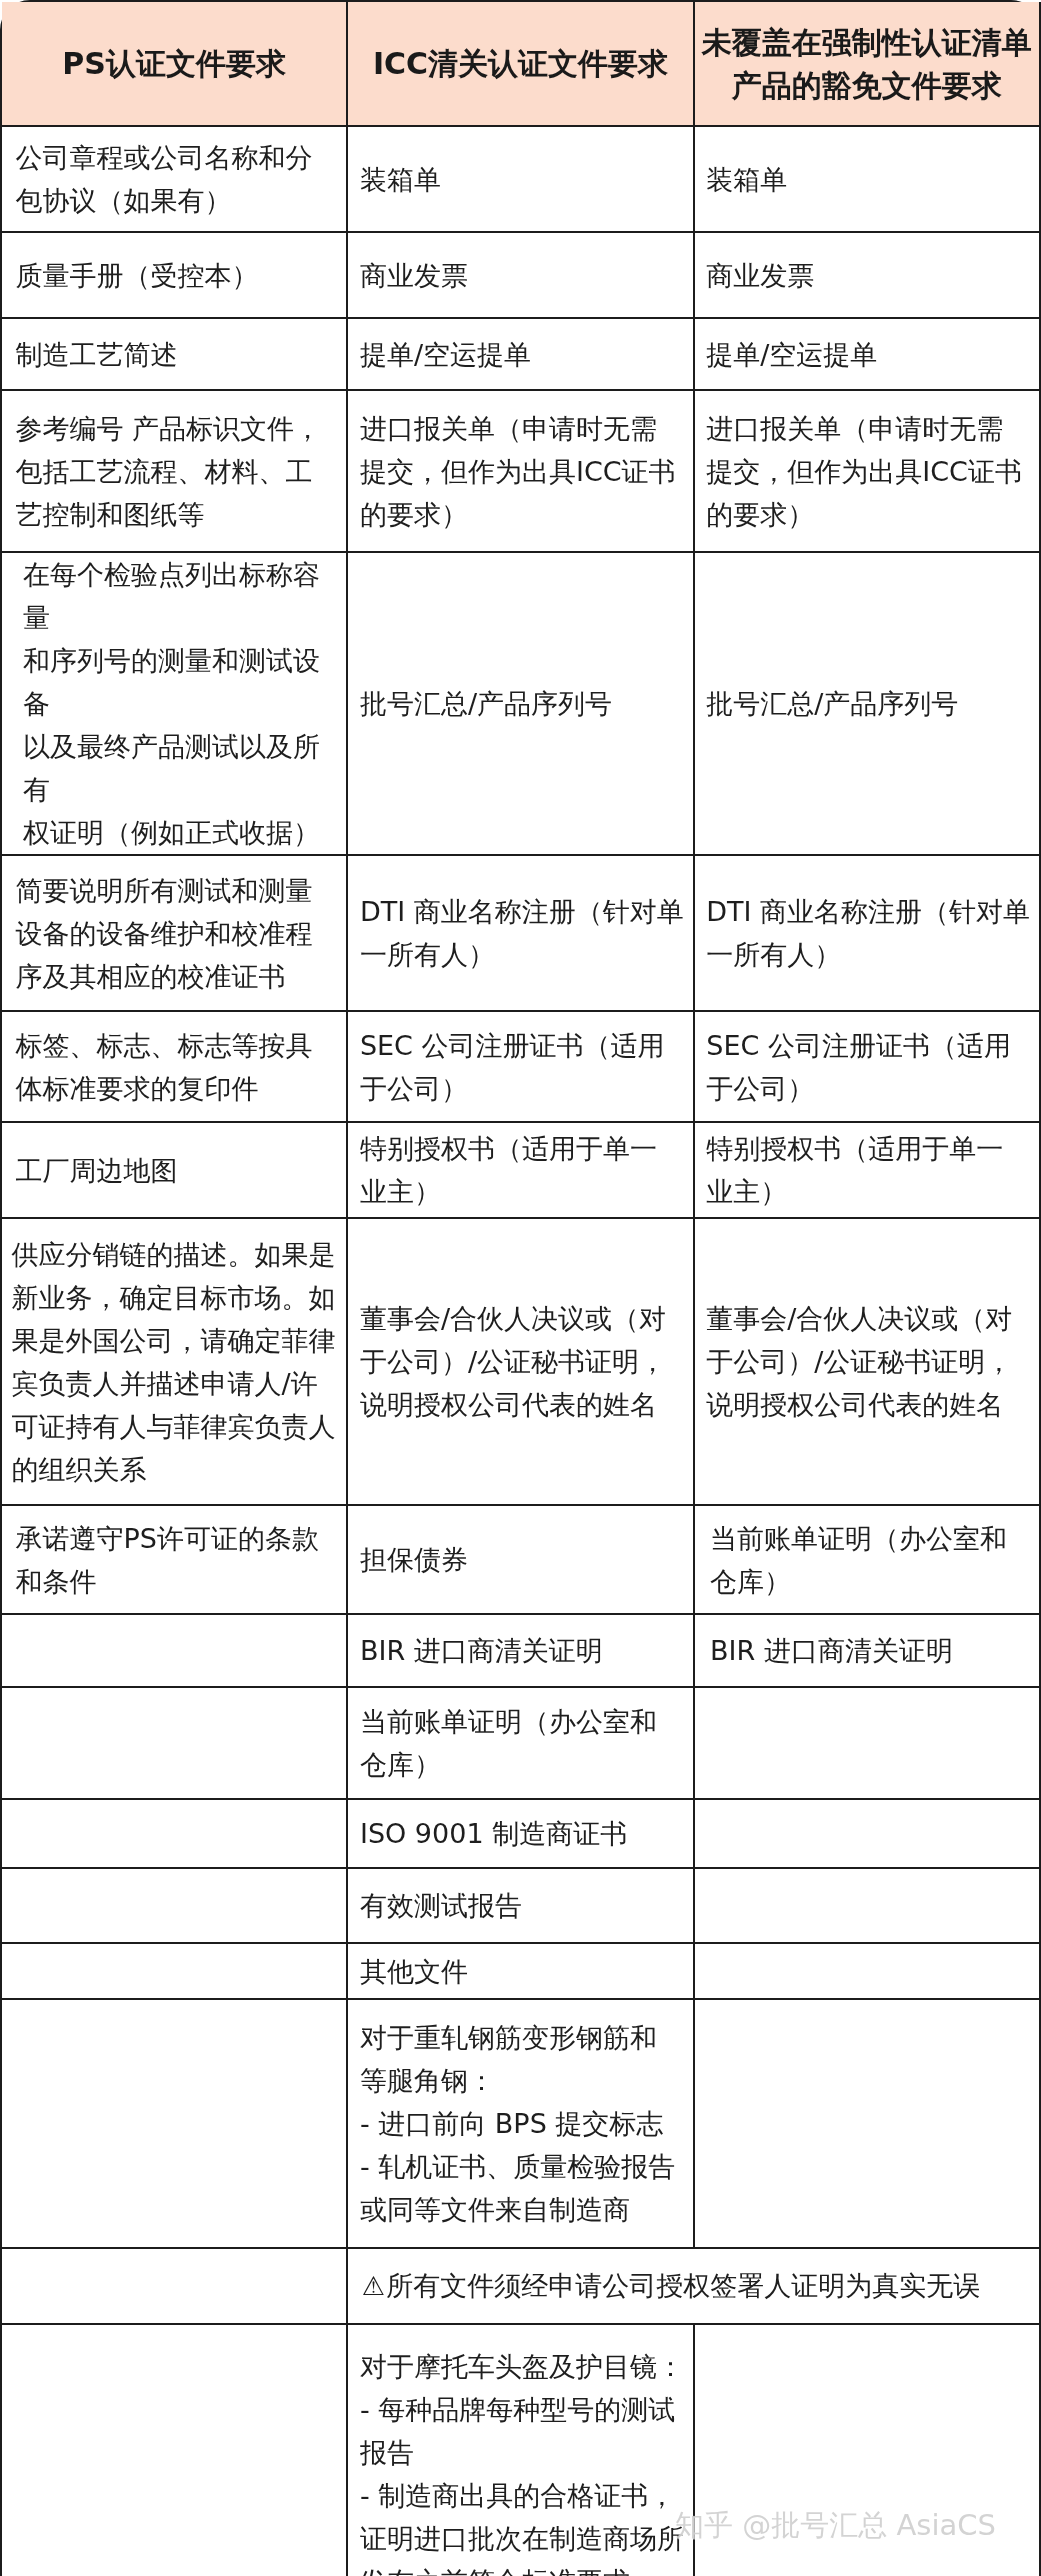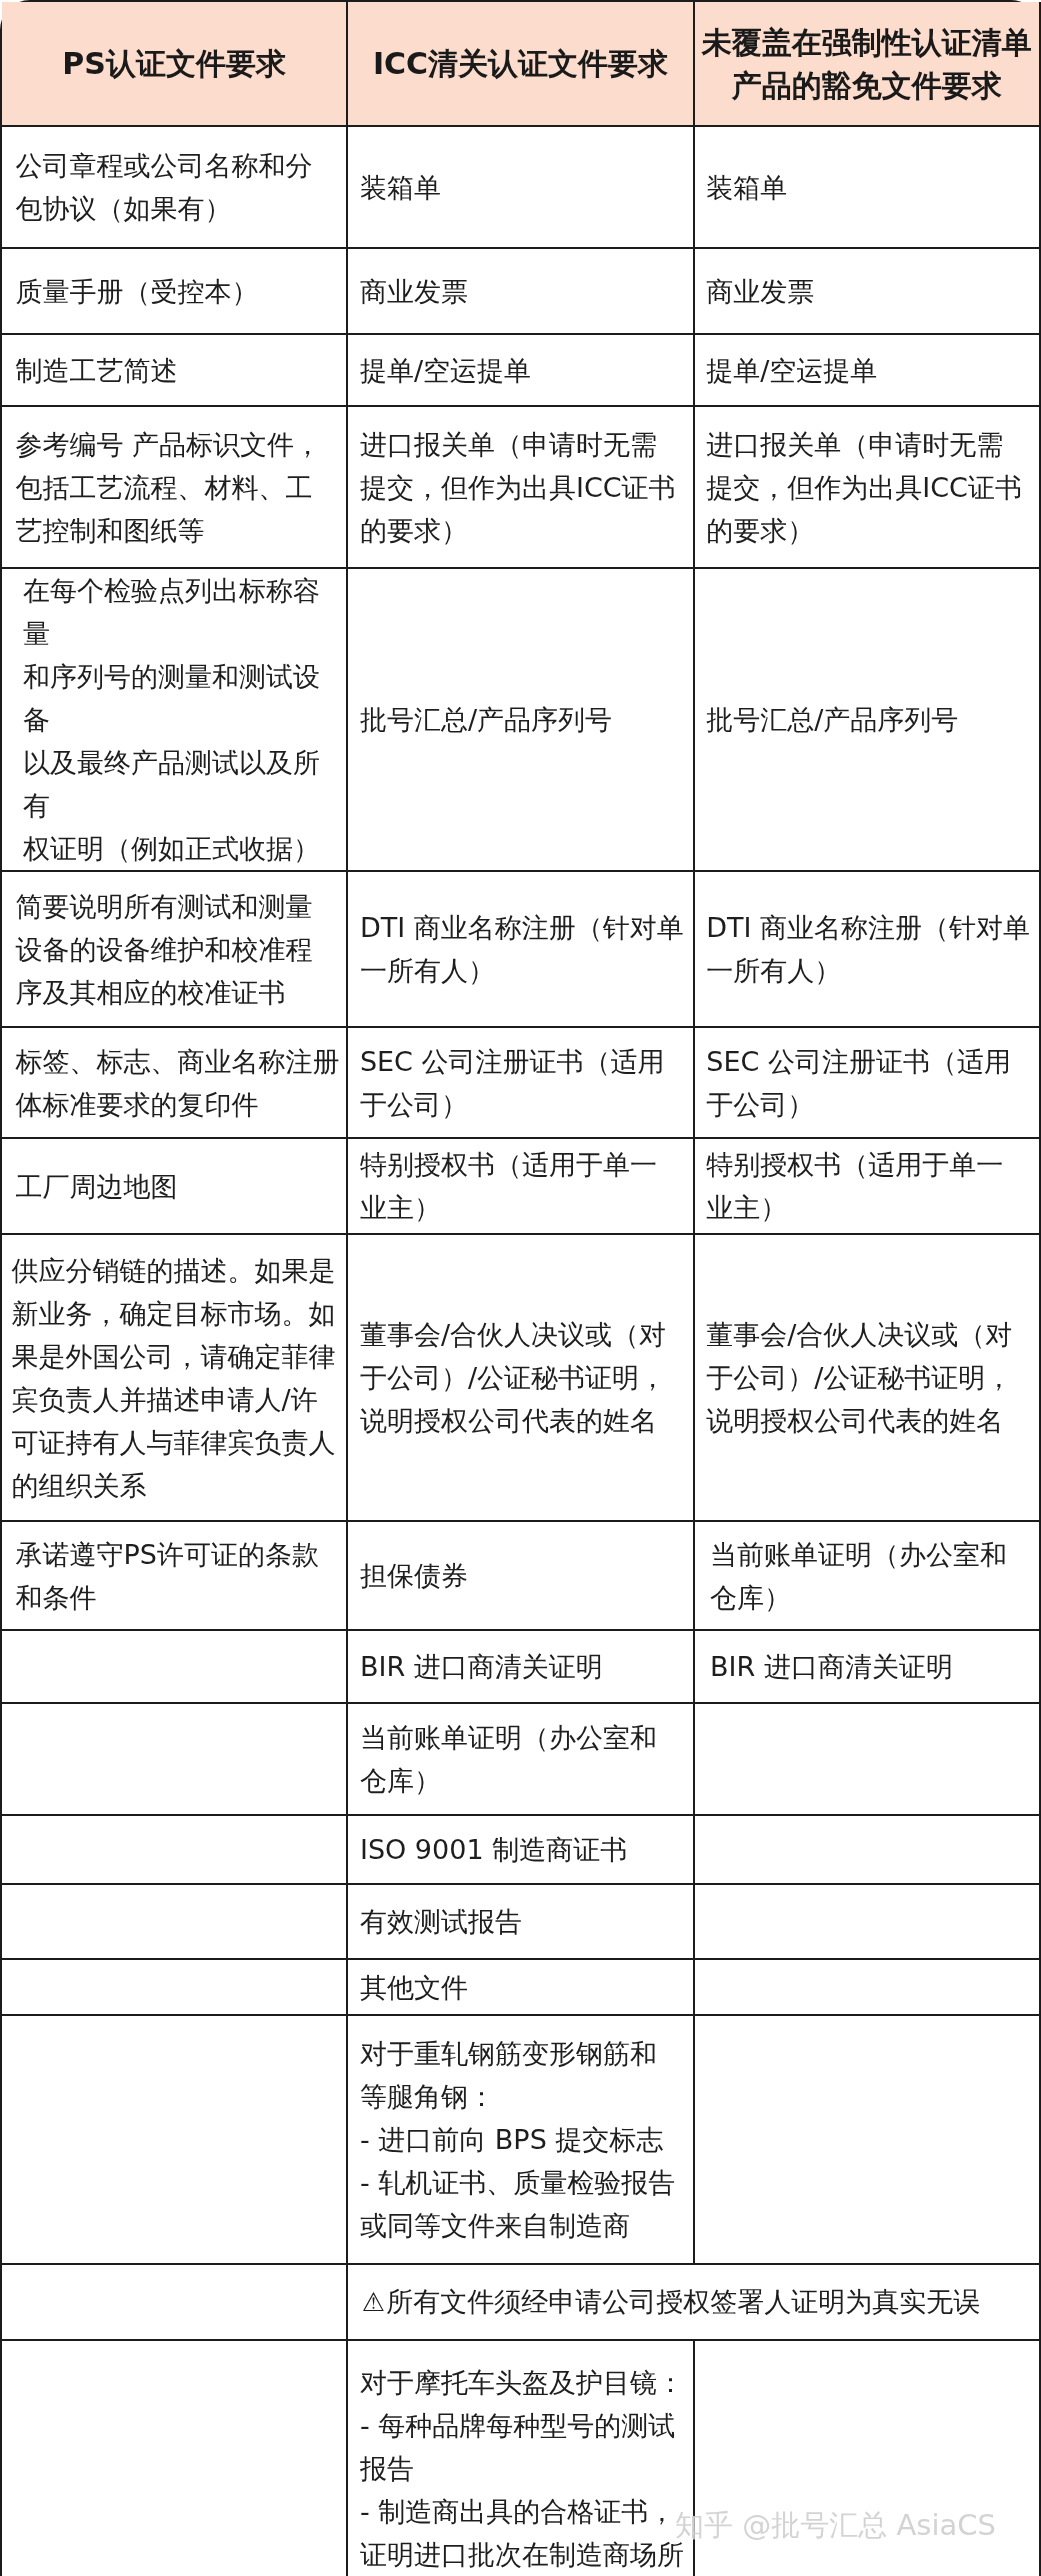--- a/index.html
+++ b/index.html
@@ -84,21 +84,21 @@
     </colgroup>
   <thead>
     <tr style="height:125px">
       <th>PS认证文件要求</th>
       <th>ICC清关认证文件要求</th>
       <th>未覆盖在强制性认证清单
 产品的豁免文件要求</th>
     </tr>
   </thead>
   <tbody>
-    <tr style="height:122px">
+    <tr style="height:106px">
       <td class="c1">公司章程或公司名称和分
 包协议（如果有）</td>
       <td>装箱单</td>
       <td>装箱单</td>
     </tr>
     <tr style="height:86px">
       <td class="c1">质量手册（受控本）</td>
       <td>商业发票</td>
       <td>商业发票</td>
     </tr>
@@ -129,21 +129,21 @@
     <tr style="height:156px">
       <td class="c1">简要说明所有测试和测量
 设备的设备维护和校准程
 序及其相应的校准证书</td>
       <td>DTI 商业名称注册（针对单
 一所有人）</td>
       <td>DTI 商业名称注册（针对单
 一所有人）</td>
     </tr>
     <tr style="height:111px">
-      <td class="c1">标签、标志、商业名称注册
+      <td class="c1">标签、标志、标志等按具
 体标准要求的复印件</td>
       <td>SEC 公司注册证书（适用
 于公司）</td>
       <td>SEC 公司注册证书（适用
 于公司）</td>
     </tr>
     <tr style="height:96px">
       <td class="c1">工厂周边地图</td>
       <td>特别授权书（适用于单一
 业主）</td>

